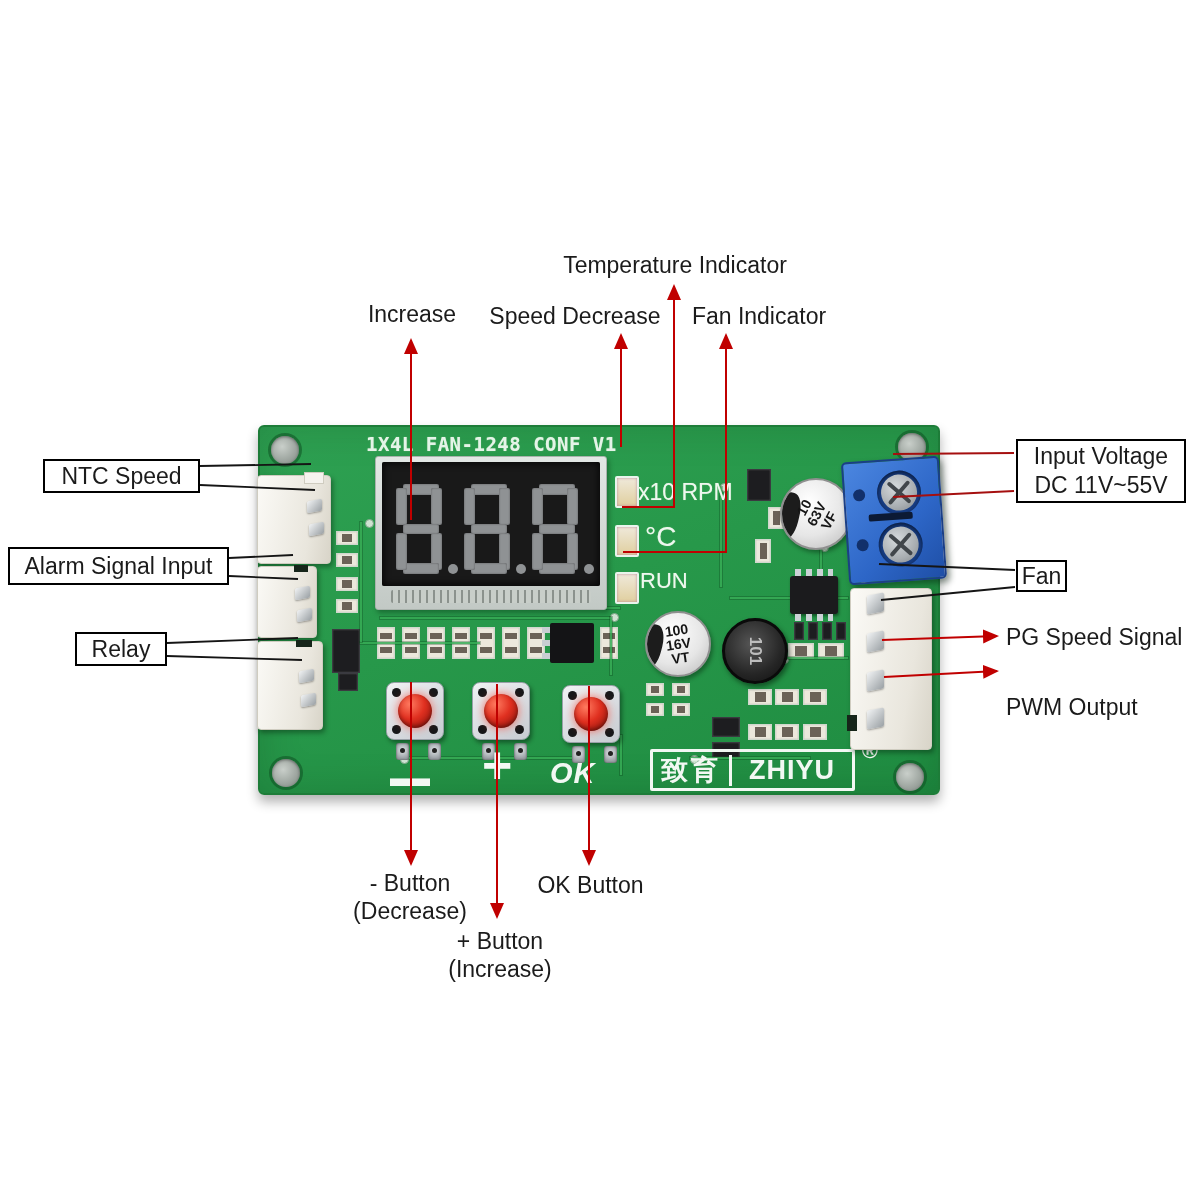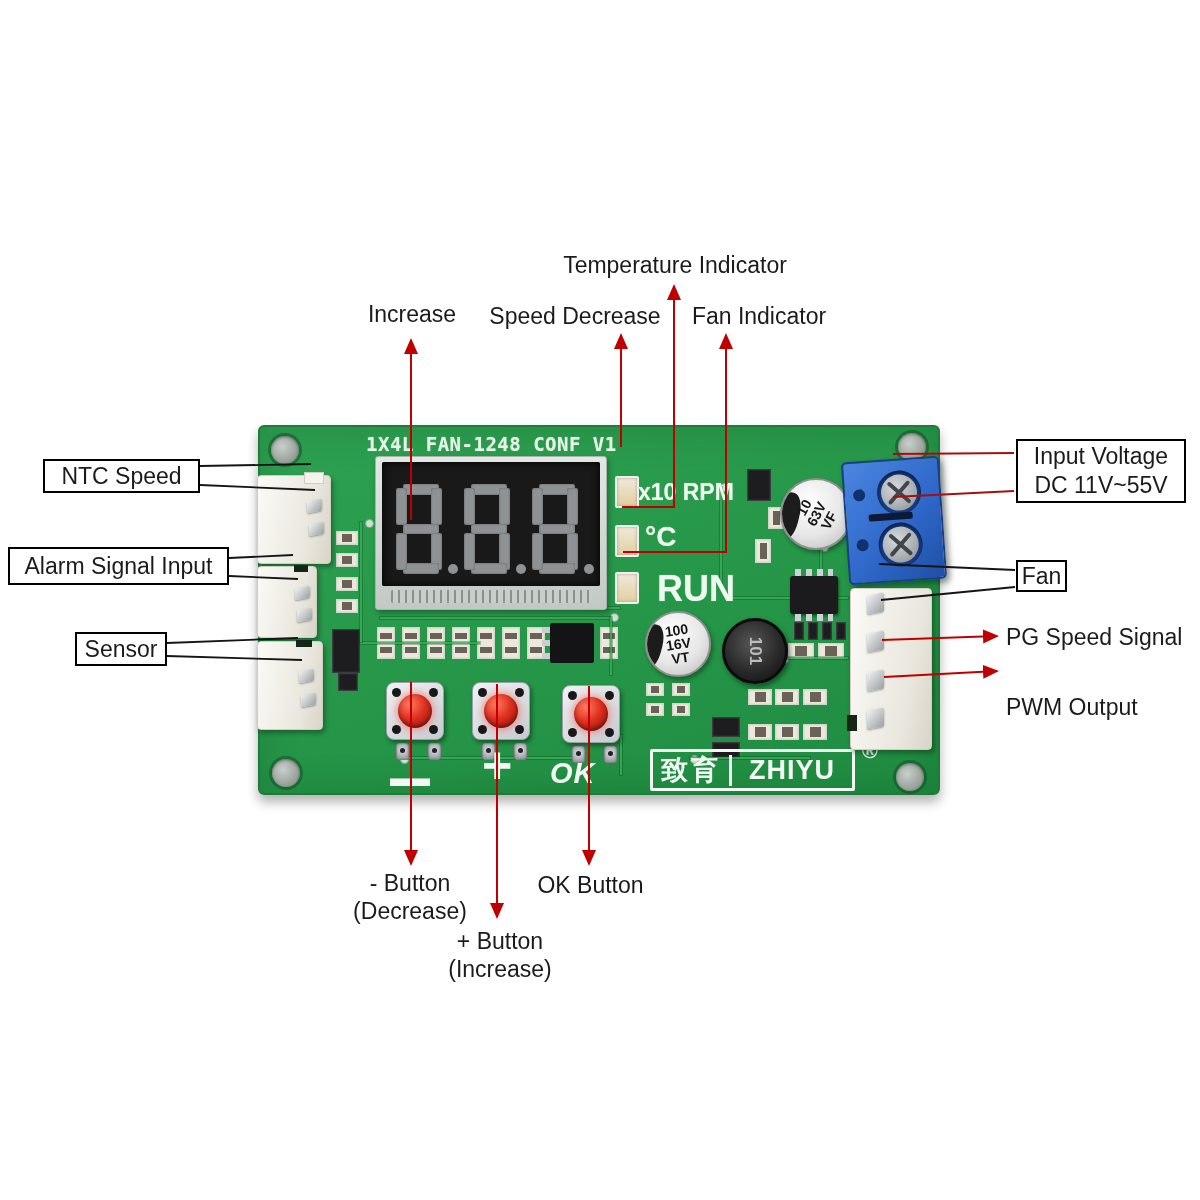--- a/index.html
+++ b/index.html
@@ -35,21 +35,21 @@
   .seg-f{left:0;top:4px;width:11px;height:37px;}
   .seg-g{left:7px;top:40px;width:36px;height:10px;}
   .dp{position:absolute;right:-16px;bottom:0;width:10px;height:10px;border-radius:50%;background:#8f9294;}
   .display-strip{position:absolute;left:15px;bottom:6px;width:200px;height:13px;background:#c8cec9;
         border-radius:2px;
         background-image:repeating-linear-gradient(90deg,#8b928d 0 2px,transparent 2px 7px);}
 
   
   .led{position:absolute;width:20px;height:28px;background:linear-gradient(180deg,#efe9da,#e0cf9f);
         border:2px solid #e9f4ec;border-radius:2px;box-shadow:inset 0 0 3px #b89;}
-  .led-label{position:absolute;color:#eef7f0;font-weight:bold;white-space:nowrap;text-shadow:0 0 1px #8c8;}
+  .led-label{position:absolute;color:#eef7f0;font-weight:normal;white-space:nowrap;text-shadow:0 0 1px #8c8;}
 
   
   .ecap{position:absolute;border-radius:50%;
         background:radial-gradient(circle at 40% 32%,#ffffff,#e6e6e6 55%,#bdbdbd 95%);
         border:2px solid #8f8f8f;box-shadow:2px 3px 4px rgba(0,25,8,.4);overflow:hidden;
         display:flex;align-items:center;justify-content:center;}
   .ecap .stripe{position:absolute;left:-6px;top:18%;width:34%;height:72%;background:#1c1c1c;
         border-radius:45%;transform:rotate(14deg);}
   .ecap .ctext{position:relative;font-weight:bold;color:#151515;font-size:14px;line-height:14px;
         text-align:center;font-family:"Liberation Sans",sans-serif;}
@@ -241,21 +241,21 @@
           </div>
         </div>
       <i class="display-strip"></i>
     </div>
 
     <i class="led" style="left:355px;top:49px;"></i>
     <i class="led" style="left:355px;top:98px;"></i>
     <i class="led" style="left:355px;top:145px;"></i>
     <div class="led-label" style="left:378px;top:52px;font-size:23px;">x10 RPM</div>
     <div class="led-label" style="left:385px;top:94px;font-size:28px;">°C</div>
-    <div class="led-label" style="left:380px;top:141px;font-size:36px;padding-left:17px;">RUN</div>
+    <div class="led-label" style="left:380px;top:141px;font-size:22px;">RUN</div>
 
     <div class="ecap cap1" style="left:520px;top:51px;width:68px;height:68px;">
       <i class="stripe"></i>
       <div class="ctext">
         <div>10</div>
         <div>63V</div>
         <div>VF</div>
       </div>
     </div>
 
@@ -377,21 +377,21 @@
     <path d="M1015 587 L881 600" stroke="#151515" stroke-width="1.8"></path>
   </svg>
 
   <div class="ann center" style="left:549px;top:251px;width:252px;">Temperature Indicator</div>
   <div class="ann center" style="left:367px;top:300px;width:90px;">Increase</div>
   <div class="ann center" style="left:486px;top:302px;width:178px;">Speed Decrease</div>
   <div class="ann center" style="left:685px;top:302px;width:148px;">Fan Indicator</div>
 
   <div class="annbox" style="left:43px;top:459px;width:157px;height:34px;">NTC Speed</div>
   <div class="annbox" style="left:8px;top:547px;width:221px;height:38px;">Alarm Signal Input</div>
-  <div class="annbox" style="left:75px;top:632px;width:92px;height:34px;">Sensor</div>
+  <div class="annbox" style="left:75px;top:632px;width:92px;height:34px;">Relay</div>
 
   <div class="annbox two" style="left:1016px;top:439px;width:170px;height:64px;">
     <div>Input Voltage</div>
     <div>DC 11V~55V</div>
   </div>
   <div class="annbox" style="left:1016px;top:560px;width:51px;height:32px;">Fan</div>
   <div class="ann" style="left:1006px;top:623px;">PG Speed Signal</div>
   <div class="ann" style="left:1006px;top:693px;">PWM Output</div>
 
   <div class="ann center" style="left:340px;top:869px;width:140px;">

